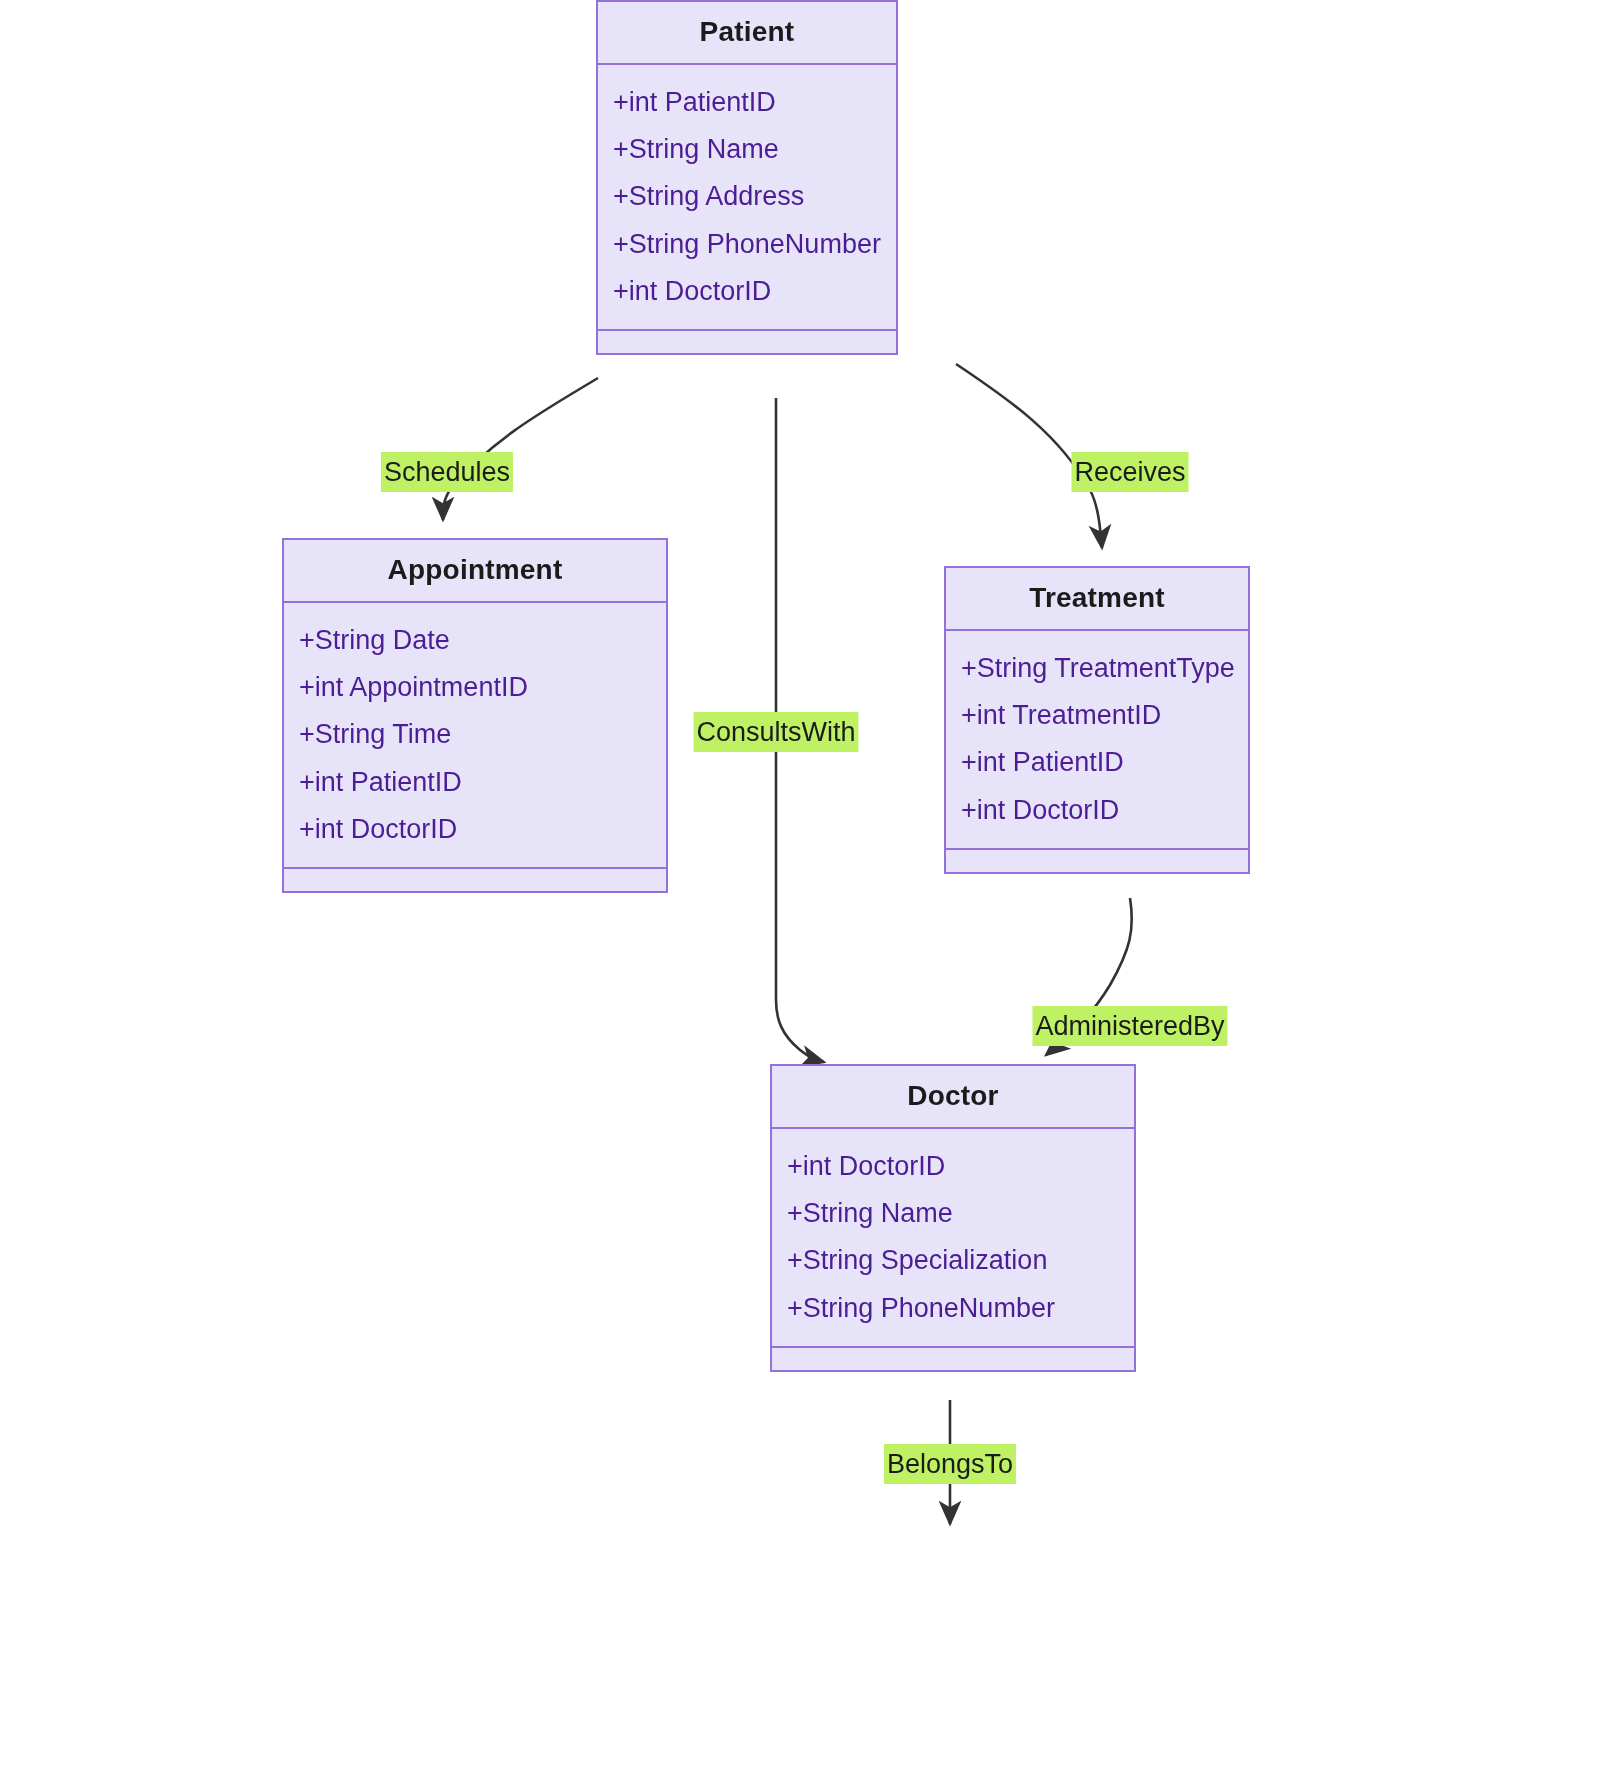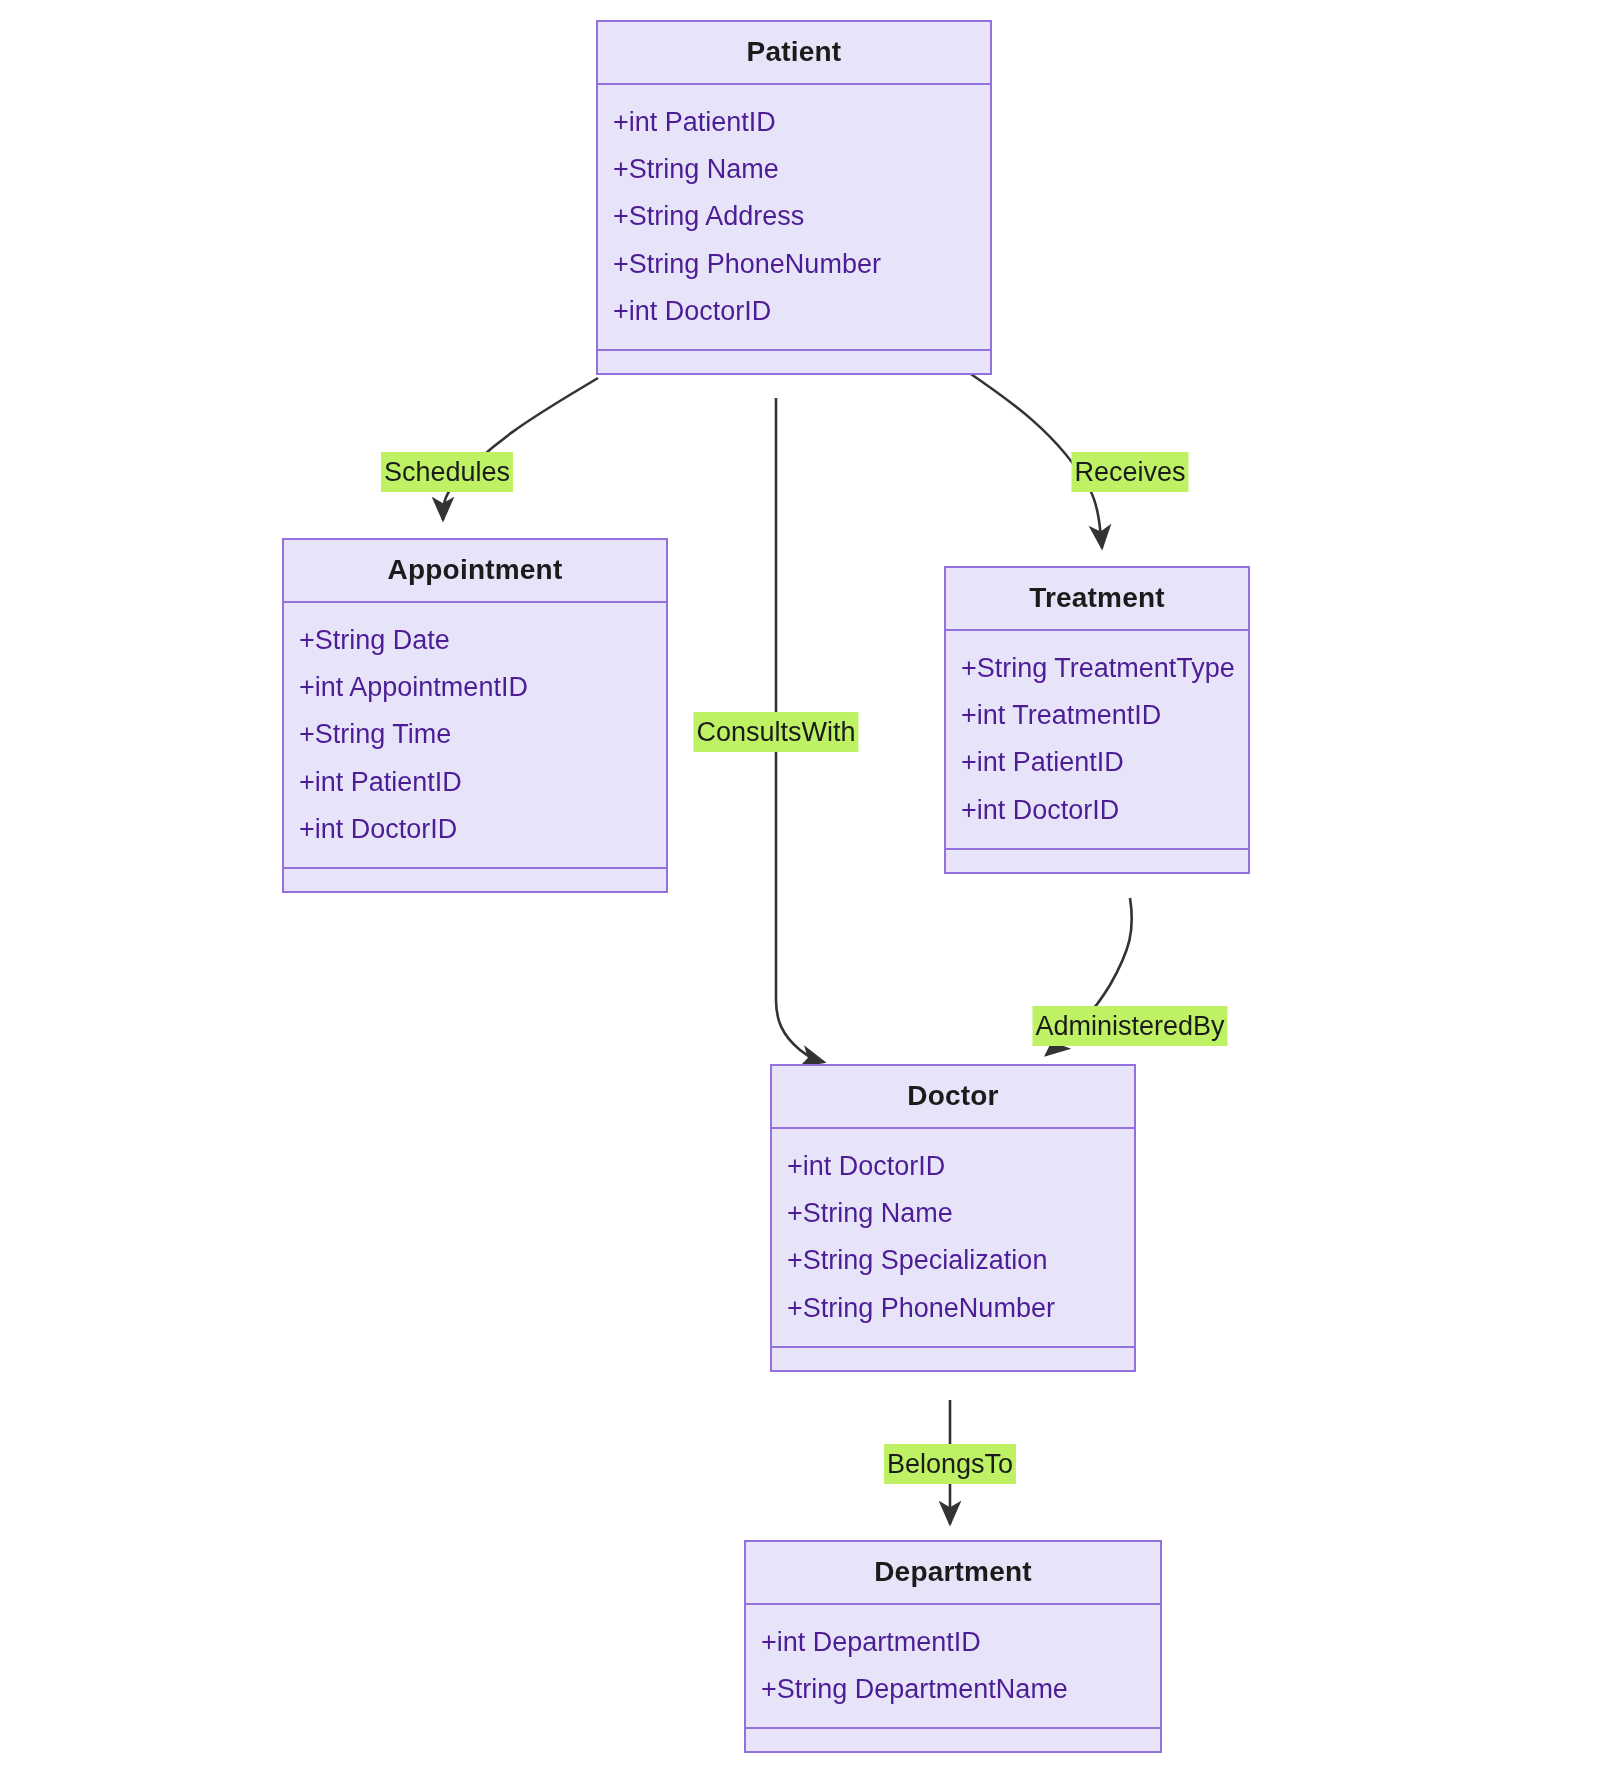--- a/index.html
+++ b/index.html
@@ -100,21 +100,21 @@
   <div class="edge-label" style="left:447px; top:452px;">Schedules</div>
 
   <div class="edge-label" style="left:776px; top:712px;">ConsultsWith</div>
 
   <div class="edge-label" style="left:1130px; top:452px;">Receives</div>
 
   <div class="edge-label" style="left:1130px; top:974px;margin-top:32px;">AdministeredBy</div>
 
   <div class="edge-label" style="left:950px; top:1444px;">BelongsTo</div>
 
-  <div class="uml-class" style="left:596px; top:20px; width:396px;">
+  <div class="uml-class" style="left:596px; top:0; width:302px;">
     <div class="uml-title">Patient</div>
     <div class="uml-attrs">
       <div class="uml-attr">+int PatientID</div>
       <div class="uml-attr">+String Name</div>
       <div class="uml-attr">+String Address</div>
       <div class="uml-attr">+String PhoneNumber</div>
       <div class="uml-attr">+int DoctorID</div>
     </div>
     <div class="uml-methods"></div>
   </div>
@@ -146,22 +146,14 @@
     <div class="uml-title">Doctor</div>
     <div class="uml-attrs">
       <div class="uml-attr">+int DoctorID</div>
       <div class="uml-attr">+String Name</div>
       <div class="uml-attr">+String Specialization</div>
       <div class="uml-attr">+String PhoneNumber</div>
     </div>
     <div class="uml-methods"></div>
   </div>
 
-  <div class="uml-class" style="left:744px; top:1540px; width:418px;">
-    <div class="uml-title">Department</div>
-    <div class="uml-attrs">
-      <div class="uml-attr">+int DepartmentID</div>
-      <div class="uml-attr">+String DepartmentName</div>
-    </div>
-    <div class="uml-methods"></div>
-  </div>
 
 </div>
 
 </body></html>

